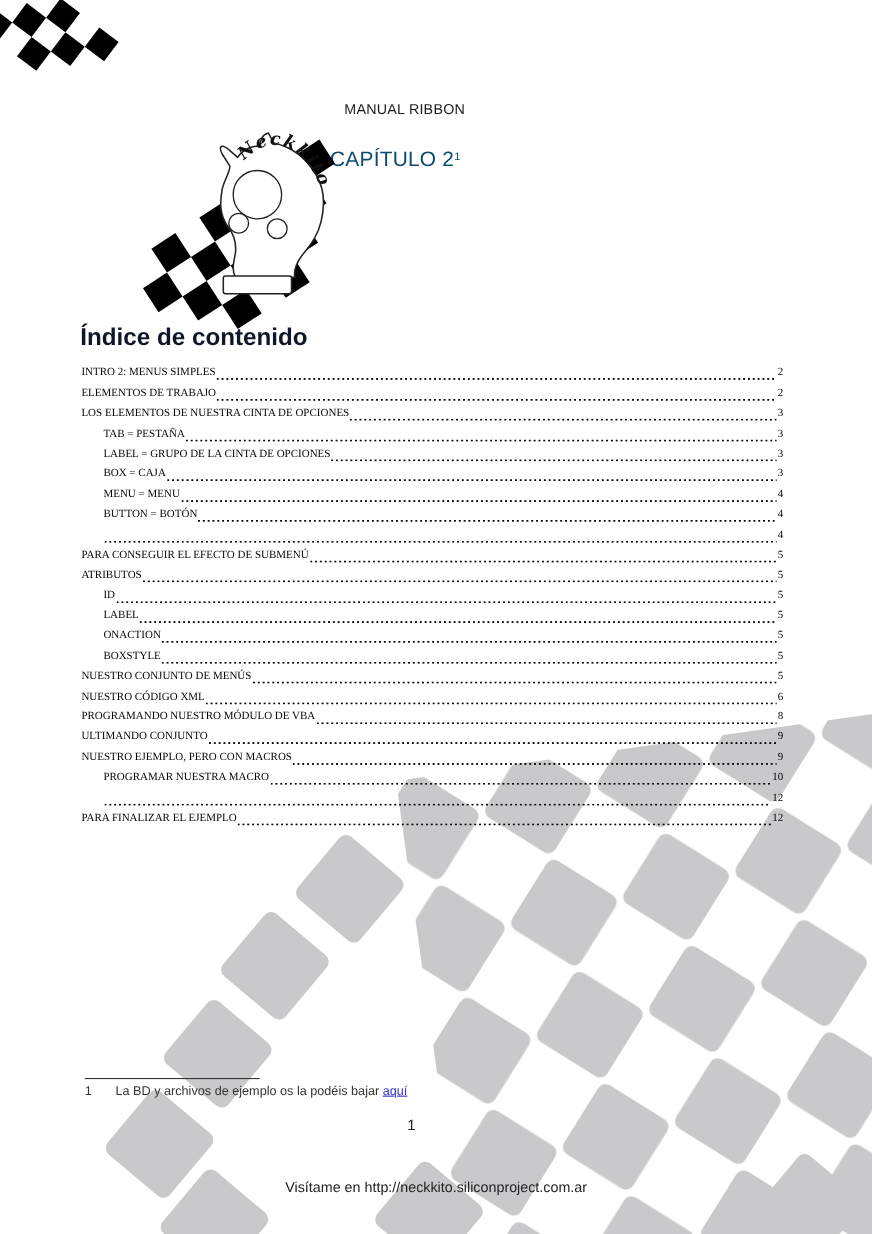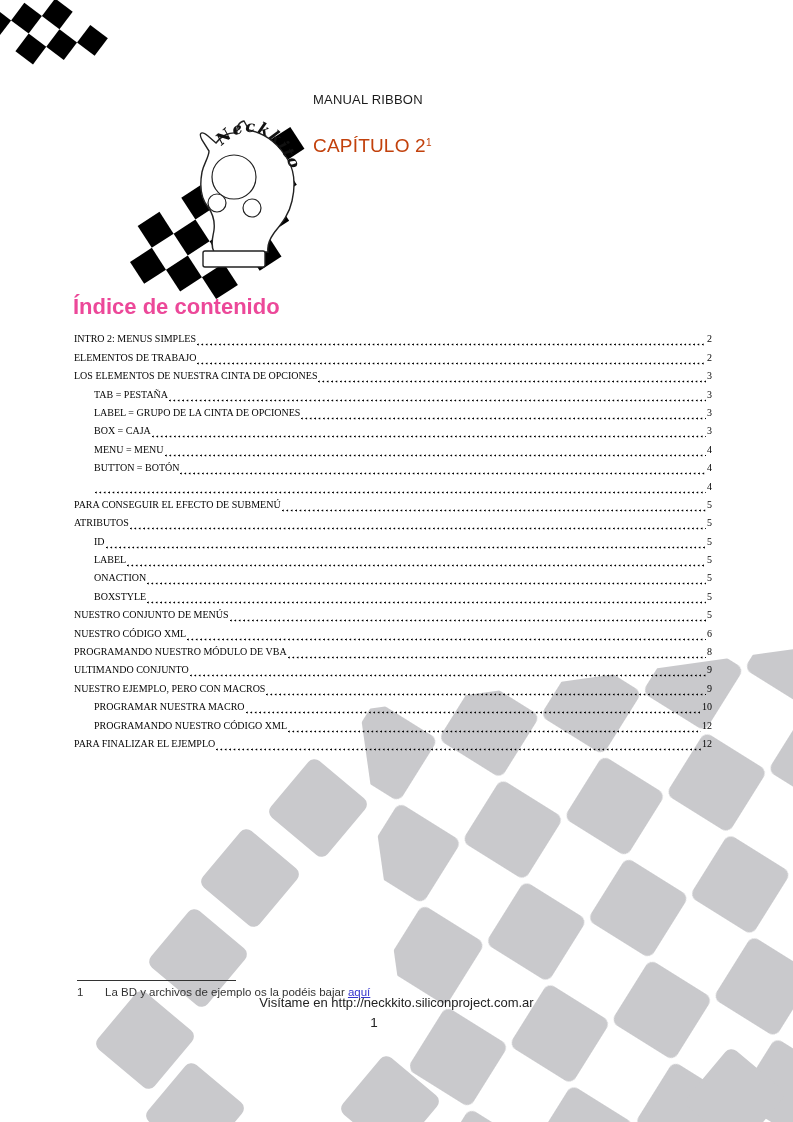--- a/index.html
+++ b/index.html
@@ -11,28 +11,28 @@
     font-family:"Liberation Sans",sans-serif;
     color:#161616;
   }
   .layer{position:absolute;left:0;top:0;}
   
   .doc-title{
     position:absolute;left:313px;top:92px;
     font-size:13px;color:#1c1c1c;letter-spacing:.2px;
   }
   .doc-chapter{
-    position:absolute;left:313px;top:135px;
-    font-size:19px;color:#c2410c;letter-spacing:.2px;
+    position:absolute;left:300px;top:135px;
+    font-size:19px;color:#0c4a6e;letter-spacing:.2px;
   }
   .doc-chapter sup{font-size:10px;vertical-align:6px;}
   
   .toc-heading{
     position:absolute;left:73px;top:294px;
-    font-size:22px;font-weight:bold;color:#ec4899;
+    font-size:22px;font-weight:bold;color:#0f172a;
   }
   .toc-list{
     position:absolute;left:74px;top:329px;width:638px;
     font-family:"Liberation Serif",serif;
     font-size:10px;color:#050505;
   }
   .trow{display:flex;align-items:flex-end;height:18.4px;line-height:17px;}
   .trow.ind{padding-left:20px;}
   .tlabel{white-space:nowrap;}
   .tdots{
@@ -52,21 +52,21 @@
     font-size:11.5px;color:#333;display:flex;
   }
   .fn-marker{width:28px;}
   .fn-link{color:#3333cc;text-decoration:underline;cursor:pointer;text-align:center;}
   
   .page-number{
     position:absolute;left:358px;top:1015px;width:32px;
     text-align:center;font-size:13.5px;color:#222;
   }
   .site-line{
-    position:absolute;left:0;top:995px;width:793px;
+    position:absolute;left:0;top:1072px;width:793px;
     text-align:center;font-size:13px;color:#222;
   }
 </style>
 </head>
 <body>
 
 <div class="page">
 
   <svg class="layer" width="793" height="1122" viewBox="0 0 793 1122" aria-hidden="true">
     <defs>
@@ -268,21 +268,20 @@
       <span class="tpage">9</span>
     </div>
 
     <div class="trow ind">
       <span class="tlabel">PROGRAMAR NUESTRA MACRO</span>
       <span class="tdots"></span>
       <span class="tpage">10</span>
     </div>
 
     <div class="trow ind">
-      <span class="tlabel">PROGRAMANDO NUESTRO CÓDIGO XML</span>
       <span class="tdots"></span>
       <span class="tpage">12</span>
     </div>
 
     <div class="trow">
       <span class="tlabel">PARA FINALIZAR EL EJEMPLO</span>
       <span class="tdots"></span>
       <span class="tpage">12</span>
     </div>
   </div>

